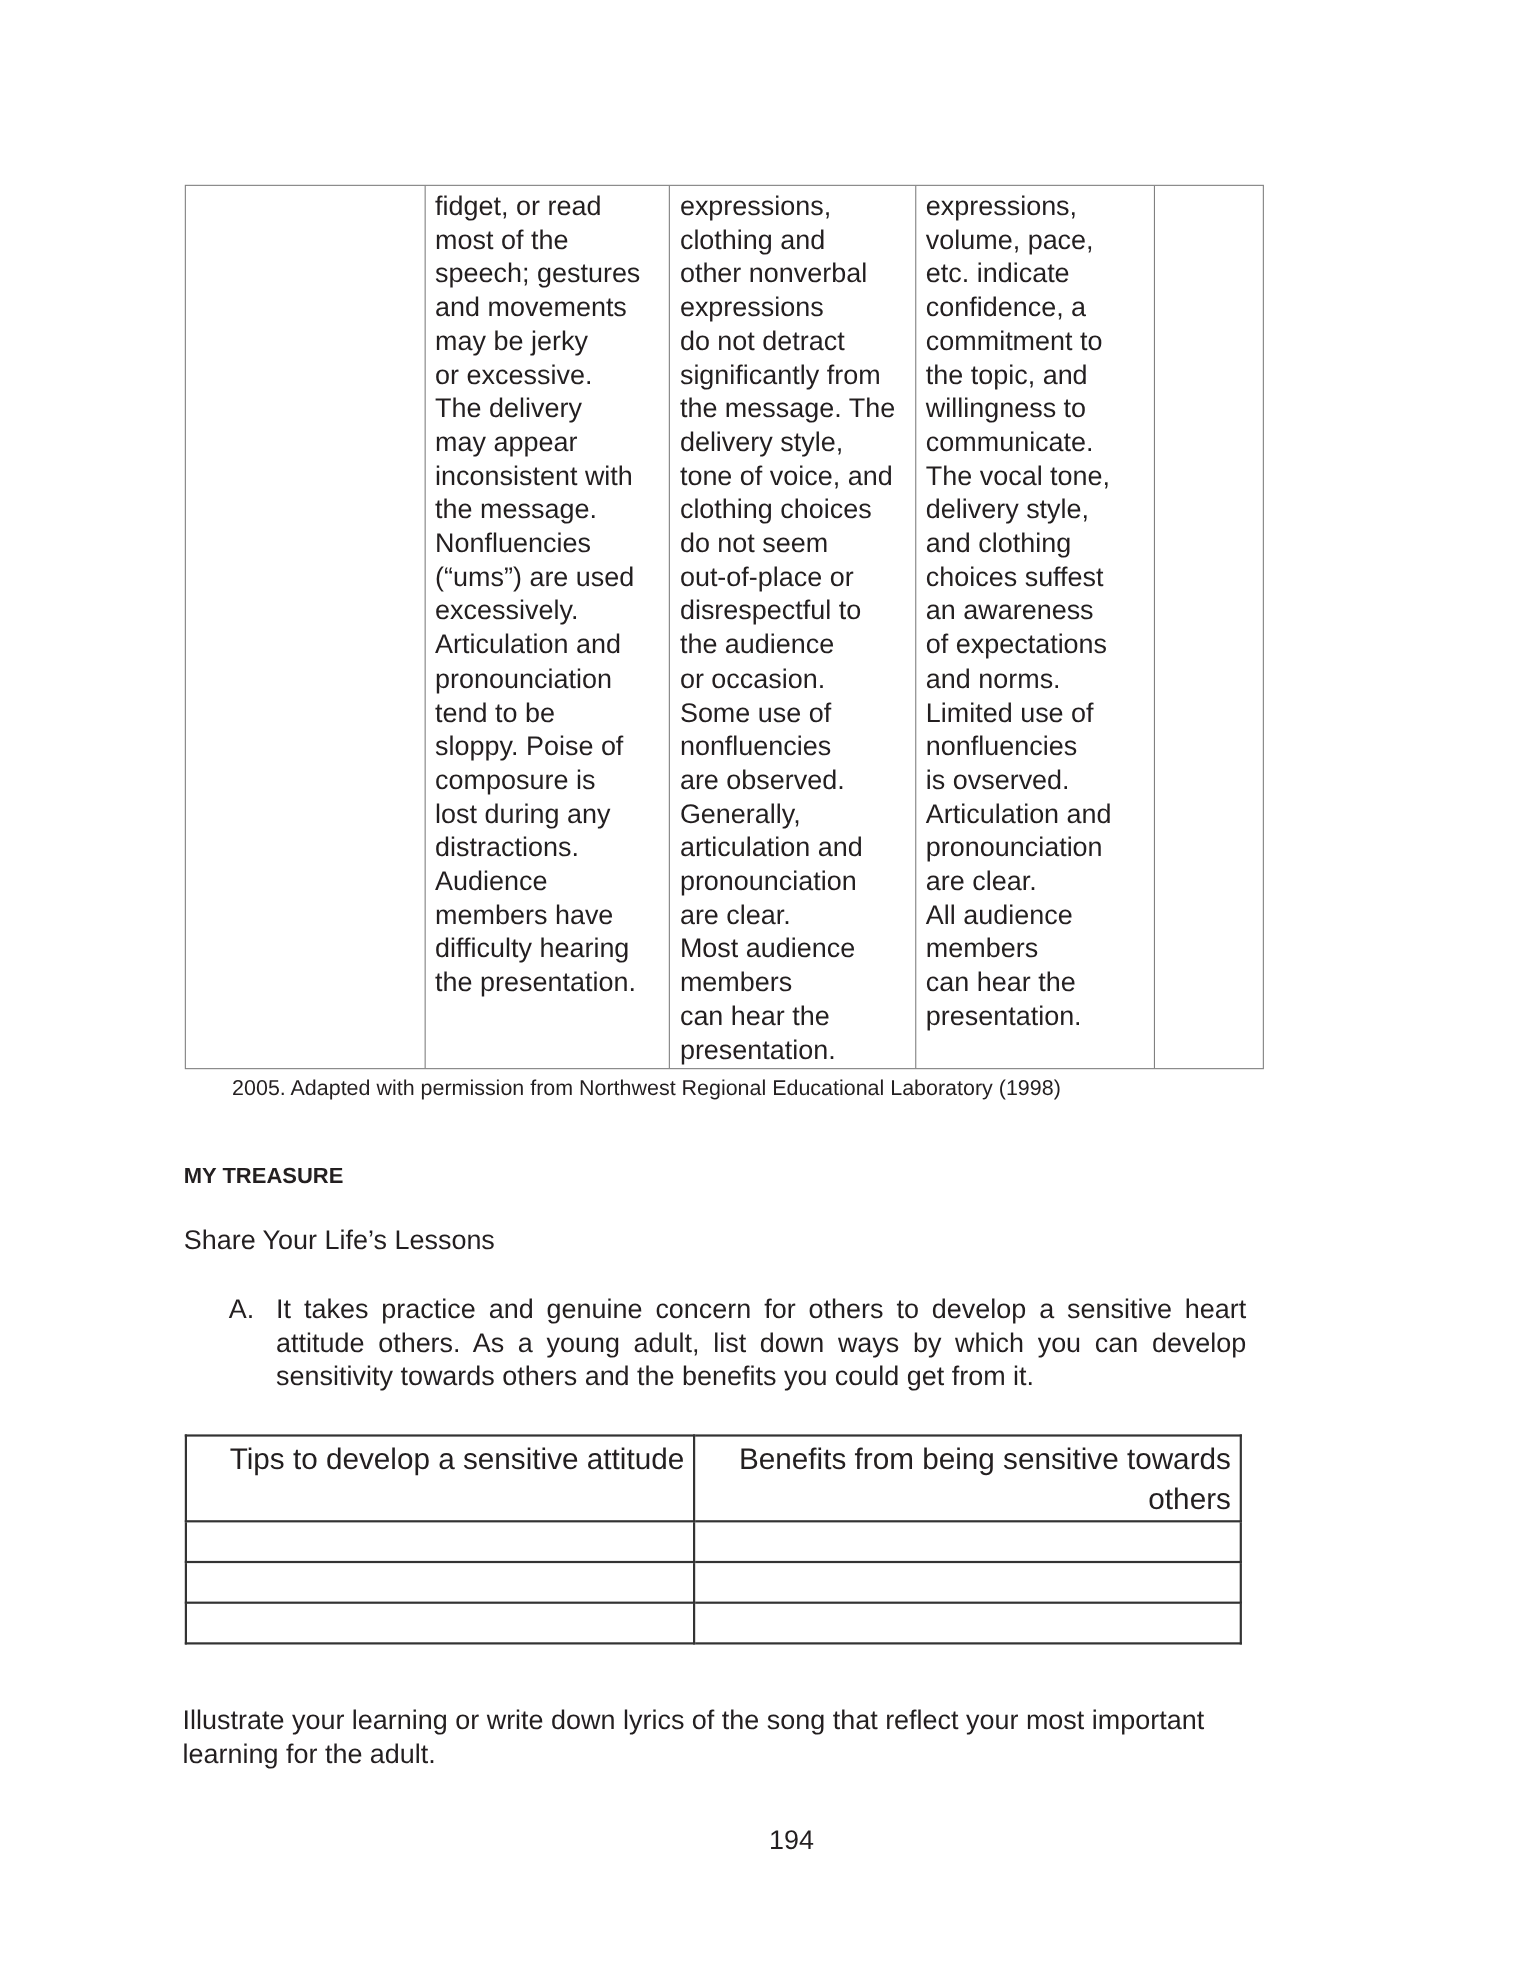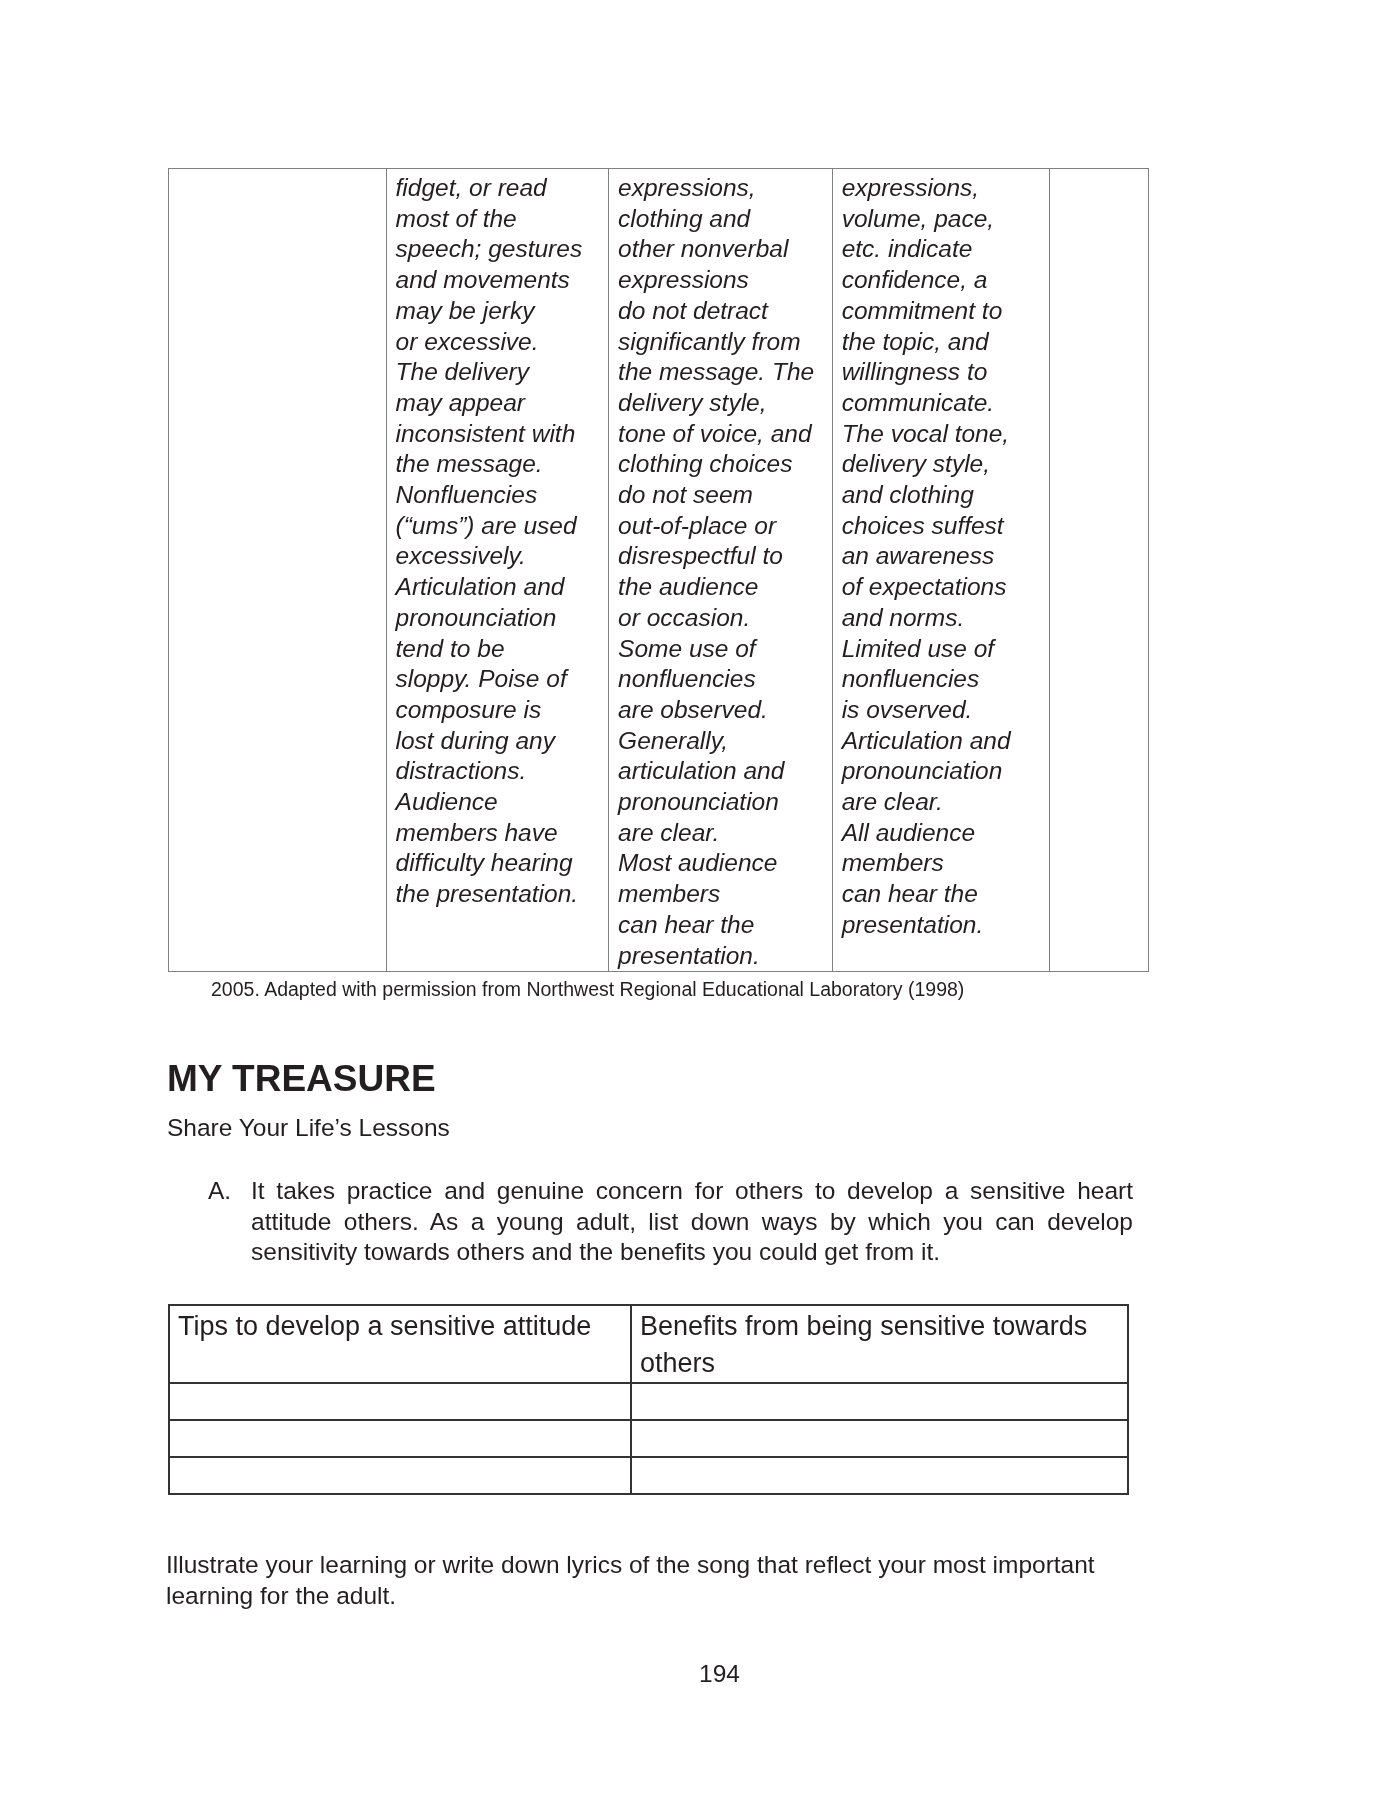--- a/index.html
+++ b/index.html
@@ -15,47 +15,46 @@
       width: 981px; height: 804px;
       border: 1.5px solid #808080; box-sizing: border-box;
       display: flex;
     }
     #rubric .col {
       box-sizing: border-box; height: 100%;
       border-right: 1.5px solid #808080;
       padding: 4px 9px 0 9px;
       font-size: 24.5px; line-height: 30.7px;
       white-space: pre-line;
-      font-style: italic;
     }
     #rubric .col:last-child { border-right: none; }
     #rubric .c0 { width: 218px; }
     #rubric .c1 { width: 223px; }
     #rubric .c2 { width: 224px; }
     #rubric .c3 { width: 218px; }
     #rubric .c4 { width: 98px; }
 
     .footnote { left: 168px; top: 978px; font-size: 19.5px; margin-left: 43px; }
-    .h-main { left: 167px; top: 1058px; font-size: 37px; font-weight: bold; }
+    .h-main { left: 167px; top: 1058px; font-size: 20px; font-weight: bold; }
     .h-sub { left: 167px; top: 1114px; font-size: 24.5px; font-weight: normal; }
 
     .item-a { left: 208px; top: 1176px; width: 925px; font-size: 24.5px; line-height: 30.5px; }
     .item-a .marker { position: absolute; left: 0; top: 0; }
     .item-a .body { margin-left: 43px; text-align: justify; }
 
     #answer-table {
       position: absolute; left: 168px; top: 1304px; width: 961px;
       border-collapse: collapse;
     }
     #answer-table th, #answer-table td {
       border: 2.5px solid #333333; box-sizing: border-box;
       font-weight: normal; font-size: 27px; line-height: 37px;
       padding: 2px 8px 0 8px; vertical-align: top;
     }
-    #answer-table th { height: 73px; text-align: left; border-radius: 32px; }
+    #answer-table th { height: 73px; text-align: right; border-radius: 32px; }
     #answer-table th.h1 { width: 462px; }
     #answer-table td { height: 37px; }
 
     .closing { left: 166px; top: 1549px; width: 980px; font-size: 24.5px; line-height: 31px; }
     .page-num { left: 640px; top: 1660px; width: 100px; text-align: right; font-size: 24.5px; }
   </style>
 </head>
 <body>
 
 <div id="rubric">

